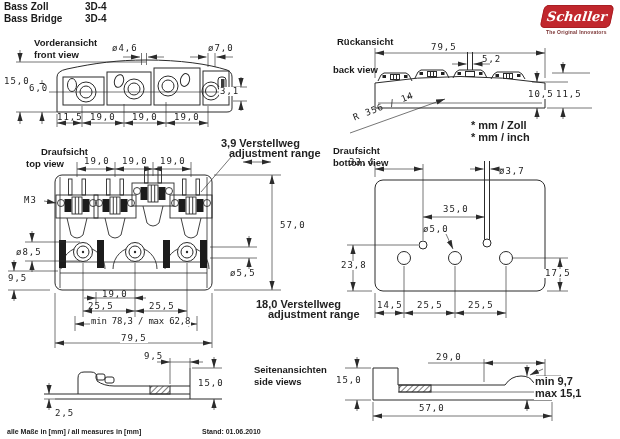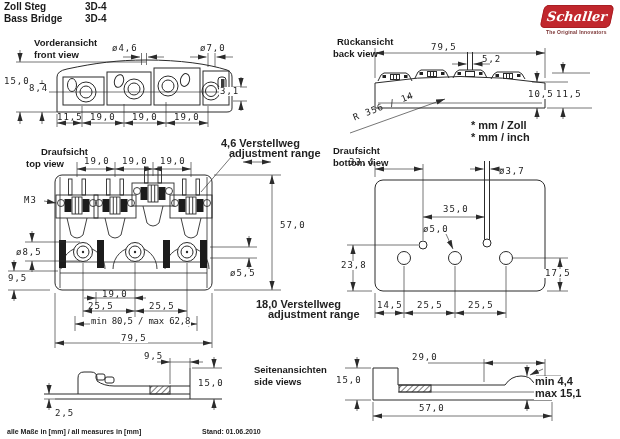--- a/index.html
+++ b/index.html
@@ -327,45 +327,45 @@
       <line x1="373" y1="402" x2="373" y2="421"></line>
           <line x1="552" y1="402" x2="552" y2="421"></line>
       <line x1="373" y1="416" x2="552" y2="416" marker-start="url(#ar)" marker-end="url(#ar)"></line>
       <line x1="536" y1="376" x2="561" y2="376"></line>
       <line x1="527" y1="365" x2="527" y2="376" marker-end="url(#ar)"></line>
       <line x1="527" y1="411" x2="527" y2="400" marker-end="url(#ar)"></line>
     </g>
   </g>
 </svg>
 
-  <span class="t hdr" style="left:4px;top:2px">Zoll Steg</span>
+  <span class="t hdr" style="left:4px;top:2px">Bass Zoll</span>
   <span class="t hdr" style="left:85px;top:2px">3D-4</span>
   <span class="t hdr" style="left:4px;top:14px">Bass Bridge</span>
   <span class="t hdr" style="left:85px;top:14px">3D-4</span>
 
   <div class="logo">
     <span class="script">Schaller</span>
   </div>
   <span class="t tagline">The Original Innovators</span>
 
   <span class="t vlbl" style="left:34px;top:38px">Vorderansicht</span>
   <span class="t vlbl" style="left:34px;top:50px">front view</span>
   <span class="t vlbl" style="left:337px;top:37px">Rückansicht</span>
-  <span class="t vlbl" style="left:333px;top:49px">back view</span>
+  <span class="t vlbl" style="left:333px;top:65px">back view</span>
   <span class="t vlbl" style="left:41px;top:147px">Draufsicht</span>
   <span class="t vlbl" style="left:26px;top:159px">top view</span>
   <span class="t vlbl" style="left:333px;top:146px">Draufsicht</span>
   <span class="t vlbl" style="left:333px;top:158px">bottom view</span>
   <span class="t vlbl" style="left:254px;top:365px">Seitenansichten</span>
   <span class="t vlbl" style="left:254px;top:377px">side views</span>
 
   <span class="t dim" style="left:112px;top:44px">ø4,6</span>
-  <span class="t dim" style="left:200px;top:44px">ø7,0</span>
+  <span class="t dim" style="left:208px;top:44px">ø7,0</span>
   <span class="t dim" style="left:4px;top:77px">15,0</span>
-  <span class="t dim wbg" style="left:28px;top:84px">8,4</span>
+  <span class="t dim wbg" style="left:28px;top:84px">6,0</span>
   <span class="t dim wbg" style="left:219px;top:87px">3,1</span>
   <span class="t dim" style="left:57px;top:113px">11,5</span>
   <span class="t dim" style="left:90px;top:113px">19,0</span>
   <span class="t dim" style="left:132px;top:113px">19,0</span>
   <span class="t dim" style="left:174px;top:113px">19,0</span>
 
   <span class="t dim" style="left:431px;top:43px">79,5</span>
   <span class="t dim" style="left:482px;top:55px">5,2</span>
   <span class="t dim wbg" style="left:527px;top:90px">10,5</span>
   <span class="t dim wbg" style="left:555px;top:90px">11,5</span>
@@ -373,47 +373,47 @@
   <span class="t dim" style="left:406px;top:95px">*</span>
   <span class="t ann" style="left:471px;top:120px">* mm / Zoll</span>
   <span class="t ann" style="left:471px;top:132px">* mm / inch</span>
 
   <span class="t dim" style="left:84px;top:157px">19,0</span>
   <span class="t dim" style="left:122px;top:157px">19,0</span>
   <span class="t dim" style="left:160px;top:157px">19,0</span>
   <span class="t dim" style="left:24px;top:196px">M3</span>
   <span class="t dim" style="left:16px;top:248px">ø8,5</span>
   <span class="t dim" style="left:8px;top:274px">9,5</span>
-  <span class="t ann" style="left:221px;top:138px">4,6 Verstellweg</span>
+  <span class="t ann" style="left:221px;top:138px">3,9 Verstellweg</span>
   <span class="t ann" style="left:229px;top:148px">adjustment range</span>
   <span class="t dim" style="left:280px;top:221px">57,0</span>
   <span class="t dim" style="left:230px;top:269px">ø5,5</span>
   <span class="t ann" style="left:256px;top:299px">18,0 Verstellweg</span>
   <span class="t ann" style="left:268px;top:309px">adjustment range</span>
   <span class="t dim" style="left:102px;top:290px">19,0</span>
   <span class="t dim" style="left:88px;top:302px">25,5</span>
   <span class="t dim" style="left:149px;top:302px">25,5</span>
-  <span class="t dim tight wbg" style="left:90px;top:317px">min 80,5 / max 62,8</span>
+  <span class="t dim tight wbg" style="left:90px;top:317px">min 78,3 / max 62,8</span>
   <span class="t dim wbg" style="left:120px;top:334px">79,5</span>
 
   <span class="t dim" style="left:349px;top:158px">33,4</span>
   <span class="t dim" style="left:499px;top:167px">ø3,7</span>
   <span class="t dim" style="left:443px;top:205px">35,0</span>
   <span class="t dim" style="left:423px;top:225px">ø5,0</span>
   <span class="t dim wbg" style="left:340px;top:261px">23,8</span>
   <span class="t dim wbg" style="left:544px;top:269px">17,5</span>
   <span class="t dim" style="left:377px;top:301px">14,5</span>
   <span class="t dim" style="left:417px;top:301px">25,5</span>
   <span class="t dim" style="left:468px;top:301px">25,5</span>
 
   <span class="t dim" style="left:144px;top:352px">9,5</span>
   <span class="t dim wbg" style="left:197px;top:379px">15,0</span>
   <span class="t dim" style="left:55px;top:409px">2,5</span>
   <span class="t dim" style="left:336px;top:376px">15,0</span>
-  <span class="t dim" style="left:412px;top:353px">29,0</span>
+  <span class="t dim" style="left:436px;top:353px">29,0</span>
   <span class="t dim wbg" style="left:418px;top:404px">57,0</span>
-  <span class="t ann wbg" style="left:534px;top:376px">min 4,4</span>
+  <span class="t ann wbg" style="left:534px;top:376px">min 9,7</span>
   <span class="t ann wbg" style="left:534px;top:388px">max 15,1</span>
 
   <span class="t foot" style="left:7px;top:428px">alle Maße in [mm] / all measures in [mm]</span>
   <span class="t foot" style="left:202px;top:428px">Stand: 01.06.2010</span>
 
 </div>
 
 </body></html>

